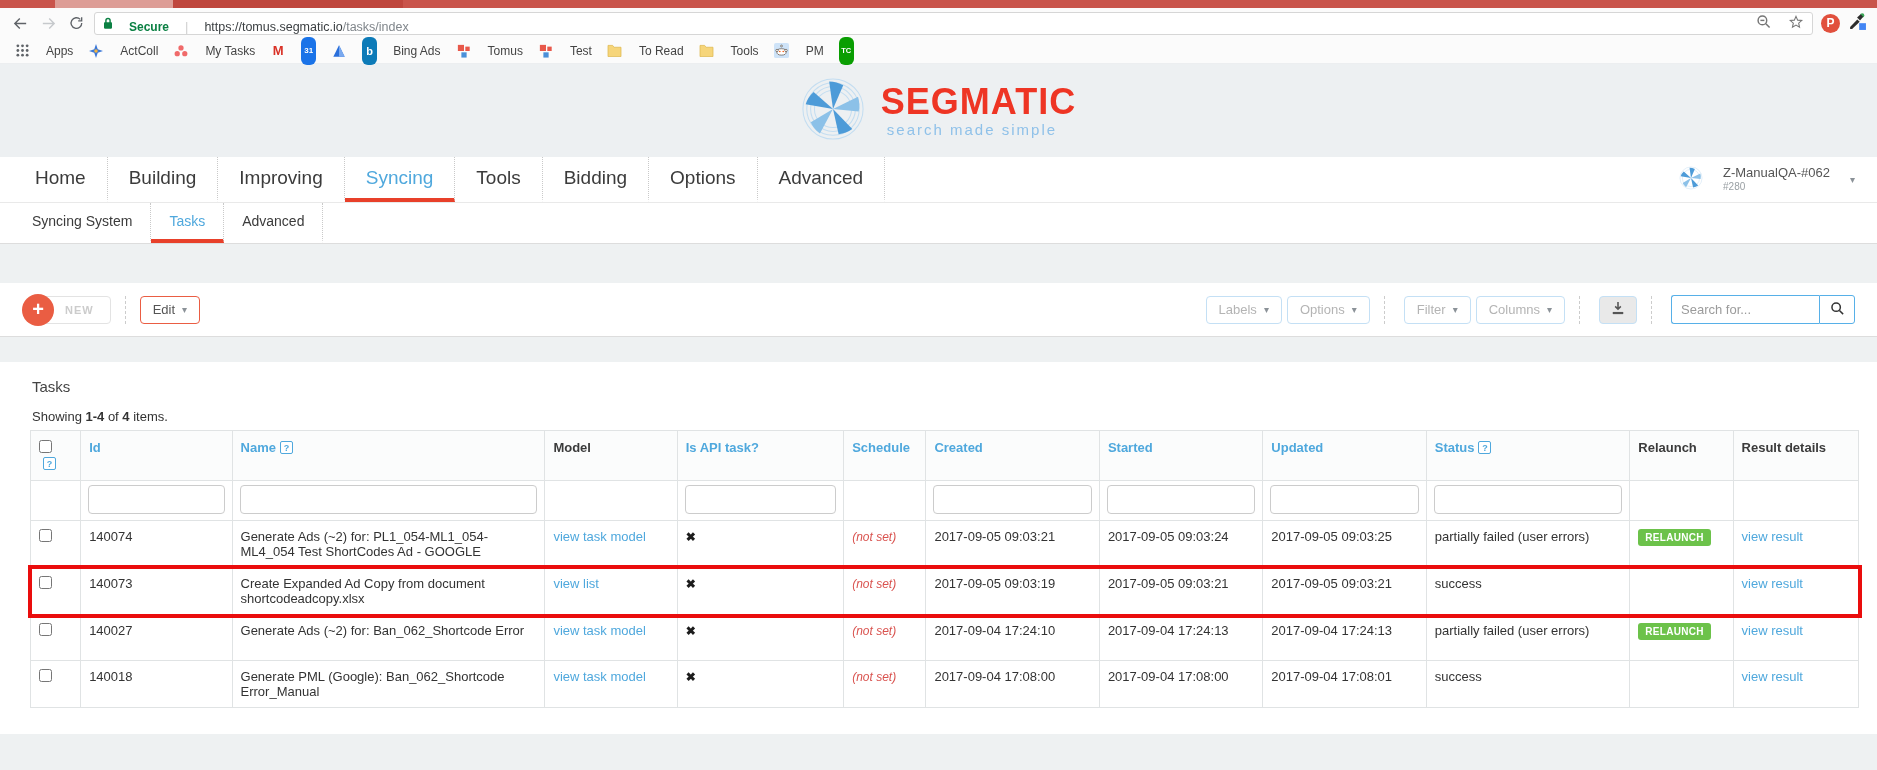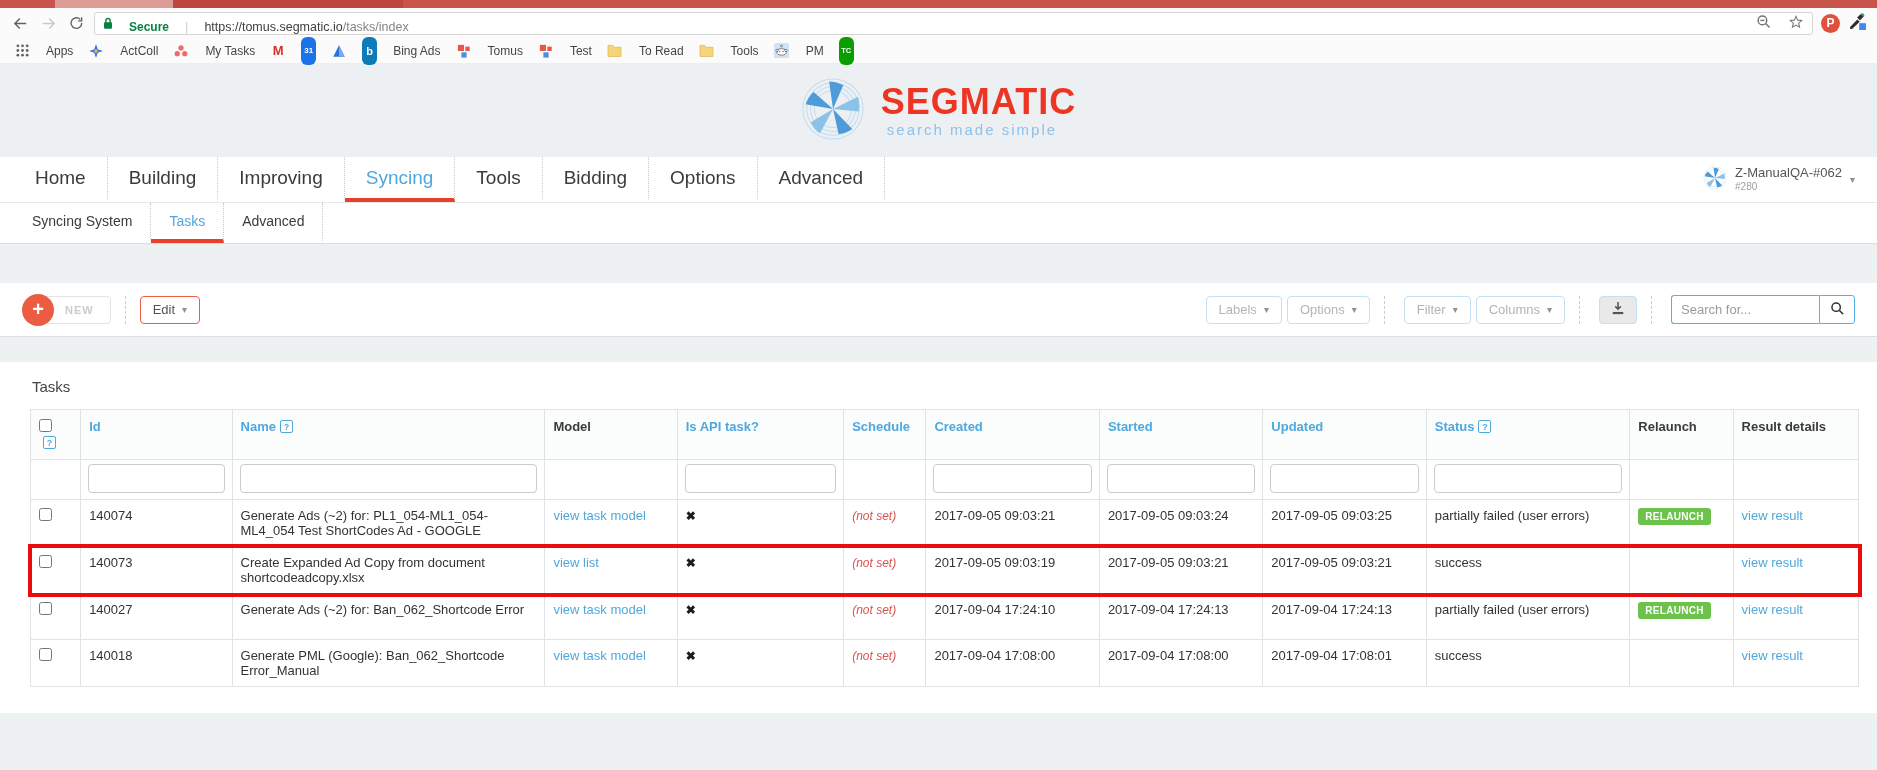--- a/index.html
+++ b/index.html
@@ -39,21 +39,21 @@
   .logo-text { display:flex; flex-direction:column; line-height:1; }
   .logo-title { font-size:36px; font-weight:bold; color:#ee3524; letter-spacing:1px; }
   .logo-tag { font-size:15px; color:#8fc1e9; letter-spacing:2px; margin:2px 0 0 6px; }
 
   
   .mainnav { height:46px; background:#fff; display:flex; align-items:stretch; padding-left:14px;
              border-bottom:1px solid #e9e9e9; }
   .nav-item { display:flex; align-items:center; padding:0 21px; font-size:19px; color:#3b3b3b;
               border-right:1px dotted #c9c9c9; border-bottom:4px solid transparent; cursor:pointer; }
   .nav-item.active { color:#4fa8dd; border-bottom-color:#e8402a; }
-  .userbox { margin-left:auto; margin-right:22px; display:flex; align-items:center; gap:8px; }
+  .userbox { margin-left:auto; margin-right:22px; display:flex; align-items:center; gap:20px; }
   .user-names { display:flex; flex-direction:column; line-height:1.15; }
   .user-name { font-size:13px; color:#555; }
   .user-num { font-size:10px; color:#9aa0a4; }
   .caret { color:#8b9298; font-size:10px; }
 
   .subnav { height:41px; background:#fff; display:flex; align-items:stretch; padding-left:14px;
             border-bottom:1px solid #ddd; }
   .subnav .nav-item { font-size:14px; padding:0 18px; }
 
   .gap1 { height:39px; }
@@ -421,20 +421,21 @@
         </span>
       </button>
     </div>
   </div>
 </div>
 
 <div class="gap2"></div>
 
 <div class="content">
   <h2 class="page-title">Tasks</h2>
+  <p class="summary"><span>Showing </span><b>1-4</b><span> of </span><b>4</b><span> items.</span></p>
 
   <table class="grid">
     <colgroup>
       <col style="width:50px">
         <col style="width:151px">
         <col style="width:312px">
         <col style="width:132px">
       <col style="width:166px">
         <col style="width:82px">
         <col style="width:173px">

